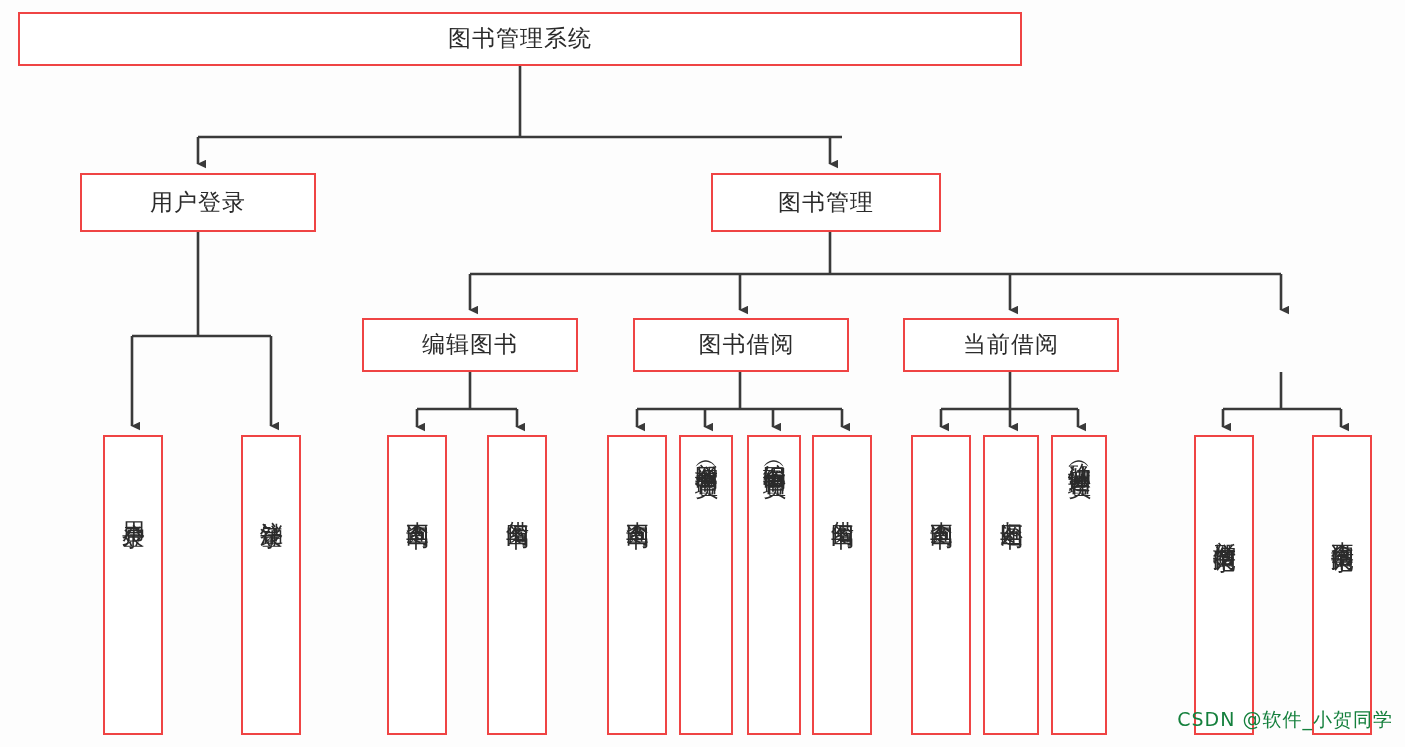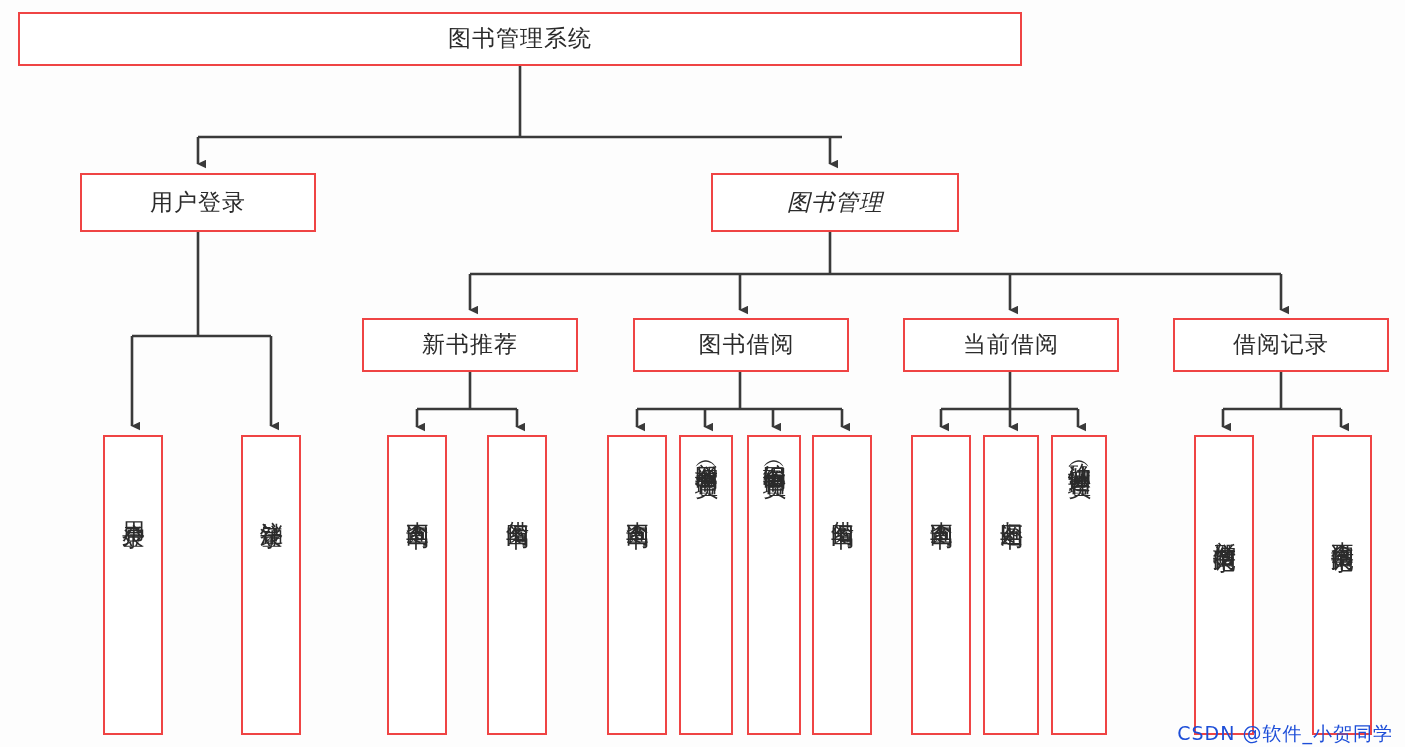--- a/index.html
+++ b/index.html
@@ -57,23 +57,23 @@
   }
   .node.vert.mid .vlabel {
     margin-top: 58px;
   }
   .node.vert.midsm .vlabel {
     margin-top: 78px;
   }
   #watermark {
     position: absolute;
     right: 12px;
-    bottom: 0;
+    bottom: 14px;
     font-size: 19px;
-    color: #1d4ed8;
+    color: #15803d;
     letter-spacing: 1px;
     white-space: nowrap;
     user-select: none;
   }
 </style>
 </head>
 <body>
 
 <div id="diagram-canvas">
 
@@ -127,35 +127,32 @@
     </g>
   </svg>
 
   <div class="node horiz" style="left:18px; top:12px; width:1004px; height:54px;">
     <span>图书管理系统</span>
   </div>
 
   <div class="node horiz" style="left:80px; top:173px; width:236px; height:59px;">
     <span>用户登录</span>
   </div>
-  <div class="node horiz" style="left:711px; top:173px; width:248px; height:59px;font-style:italic;">
+  <div class="node horiz" style="left:711px; top:173px; width:230px; height:59px;">
     <span>图书管理</span>
   </div>
 
   <div class="node horiz" style="left:362px; top:318px; width:216px; height:54px;">
-    <span>新书推荐</span>
+    <span>编辑图书</span>
   </div>
   <div class="node horiz" style="left:633px; top:318px; width:216px; height:54px;padding-left:11px;">
     <span>图书借阅</span>
   </div>
   <div class="node horiz" style="left:903px; top:318px; width:216px; height:54px;">
     <span>当前借阅</span>
-  </div>
-  <div class="node horiz" style="left:1173px; top:318px; width:216px; height:54px;">
-    <span>借阅记录</span>
   </div>
 
   <div class="node vert mid" style="left:103px; top:435px; width:60px; height:300px;">
     <span class="vlabel">用户登录</span>
   </div>
   <div class="node vert mid" style="left:241px; top:435px; width:60px; height:300px;">
     <span class="vlabel">注销登录</span>
   </div>
 
   <div class="node vert mid" style="left:387px; top:435px; width:60px; height:300px;">

